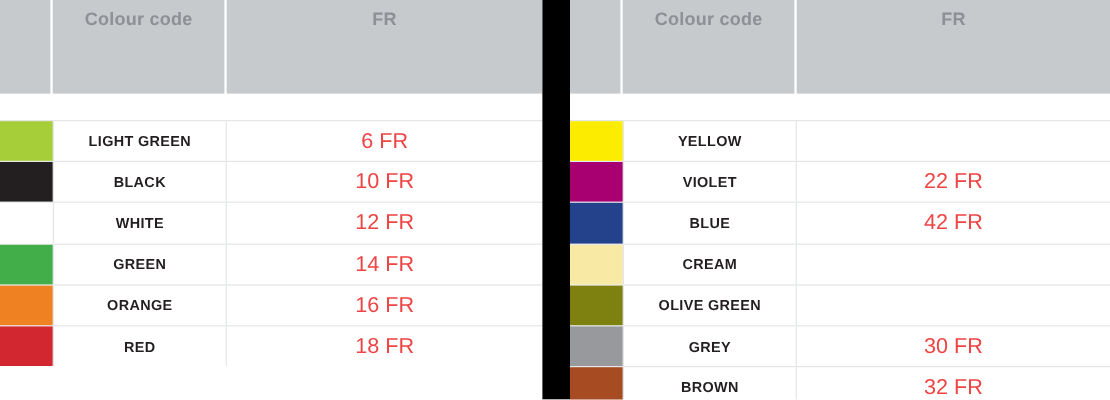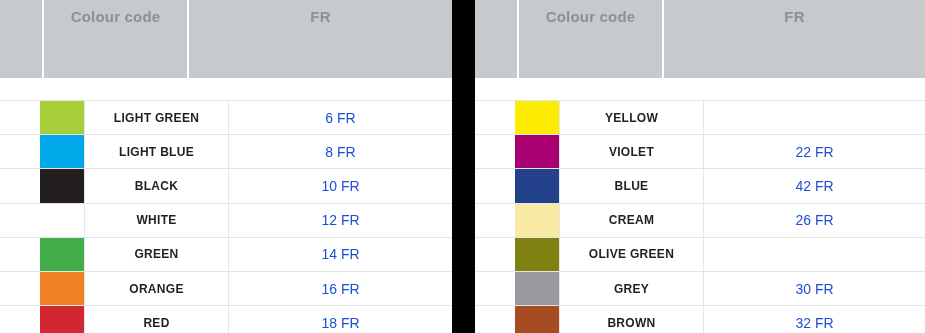--- a/index.html
+++ b/index.html
@@ -83,21 +83,20 @@
     position: absolute;
     top: 100px;
     left: 0;
     right: 0;
   }
   .row {
     display: flex;
     height: 33.2px;
     align-items: stretch;
     border-bottom: 1px solid #e3e5e6;
-    padding-left: 40px;
   }
   .row:first-child { border-top: 1px solid #e3e5e6; }
   .row:last-child  { border-bottom: none; }
 
   .cell-swatch {
     width: 44px;
     flex: 0 0 44px;
   }
   .cell-name {
     width: 145px;
@@ -111,22 +110,22 @@
     letter-spacing: 0.3px;
     border-left: 1px solid #e3e5e6;
     border-right: 1px solid #e3e5e6;
     box-sizing: border-box;
   }
   .cell-fr {
     flex: 1 1 auto;
     display: flex;
     align-items: center;
     justify-content: center;
-    font-size: 14px;
-    color: #1d4ed8;
+    font-size: 18px;
+    color: #ef4444;
   }
 </style>
 </head>
 <body>
 
 <div class="sheet">
 
   <div class="panel panel-left">
     <div class="header-band">
       <div class="hdr-cell hdr-swatch"></div>
@@ -134,25 +133,20 @@
       <div class="hdr-cell hdr-fr">FR</div>
     </div>
     <div class="header-gap"></div>
     <div class="rows">
         <div class="row">
           <div class="cell-swatch" style="background: rgb(165, 206, 57);"></div>
           <div class="cell-name">LIGHT GREEN</div>
           <div class="cell-fr">6 FR</div>
         </div>
         <div class="row">
-          <div class="cell-swatch" style="background: rgb(0, 168, 234);"></div>
-          <div class="cell-name">LIGHT BLUE</div>
-          <div class="cell-fr">8 FR</div>
-        </div>
-        <div class="row">
           <div class="cell-swatch" style="background: rgb(35, 31, 32);"></div>
           <div class="cell-name">BLACK</div>
           <div class="cell-fr">10 FR</div>
         </div>
         <div class="row">
           <div class="cell-swatch" style="background: rgb(255, 255, 255);"></div>
           <div class="cell-name">WHITE</div>
           <div class="cell-fr">12 FR</div>
         </div>
         <div class="row">
@@ -193,21 +187,20 @@
           <div class="cell-fr">22 FR</div>
         </div>
         <div class="row">
           <div class="cell-swatch" style="background: rgb(36, 65, 140);"></div>
           <div class="cell-name">BLUE</div>
           <div class="cell-fr">42 FR</div>
         </div>
         <div class="row">
           <div class="cell-swatch" style="background: rgb(248, 233, 164);"></div>
           <div class="cell-name">CREAM</div>
-          <div class="cell-fr">26 FR</div>
         </div>
         <div class="row">
           <div class="cell-swatch" style="background: rgb(126, 129, 15);"></div>
           <div class="cell-name">OLIVE GREEN</div>
         </div>
         <div class="row">
           <div class="cell-swatch" style="background: rgb(151, 153, 156);"></div>
           <div class="cell-name">GREY</div>
           <div class="cell-fr">30 FR</div>
         </div>

